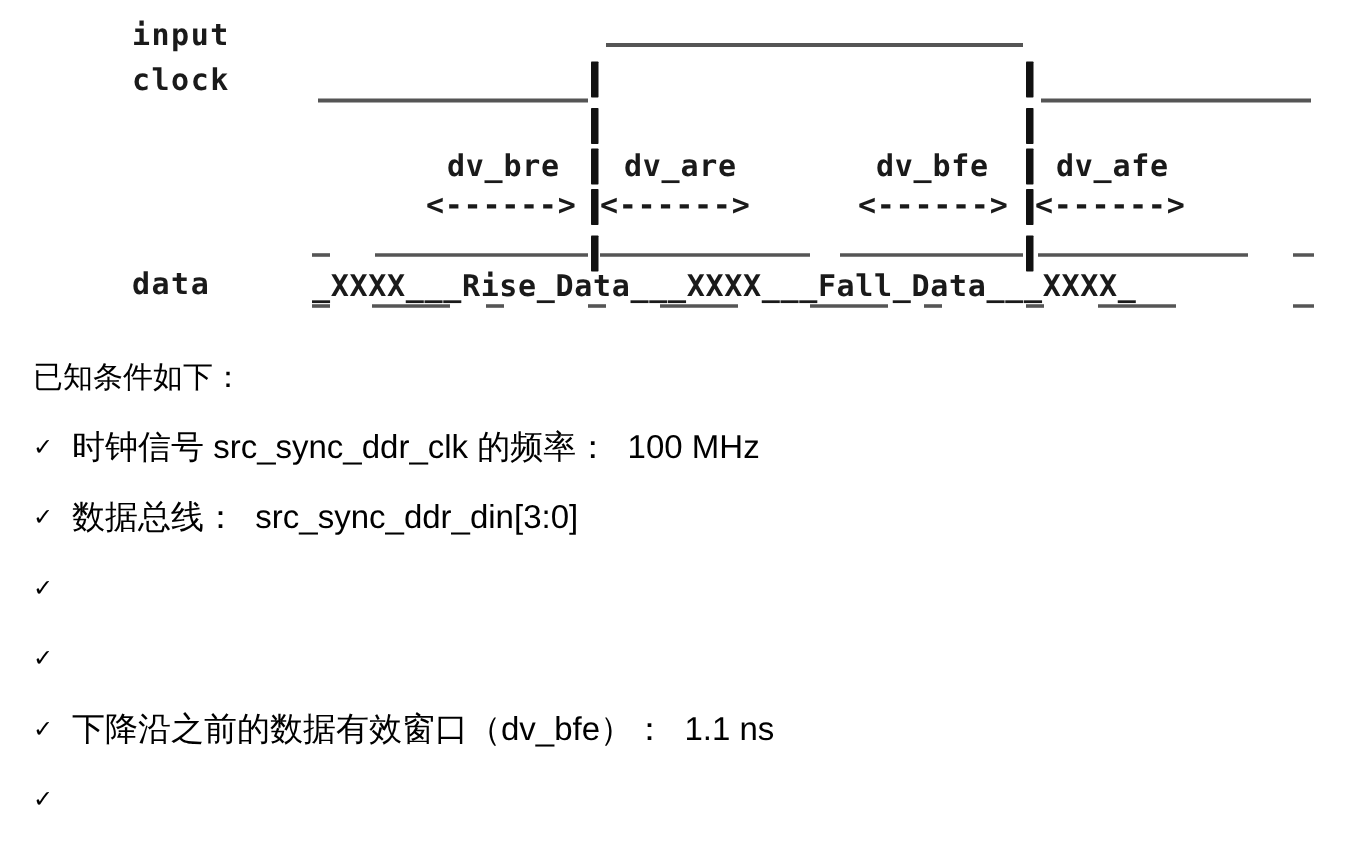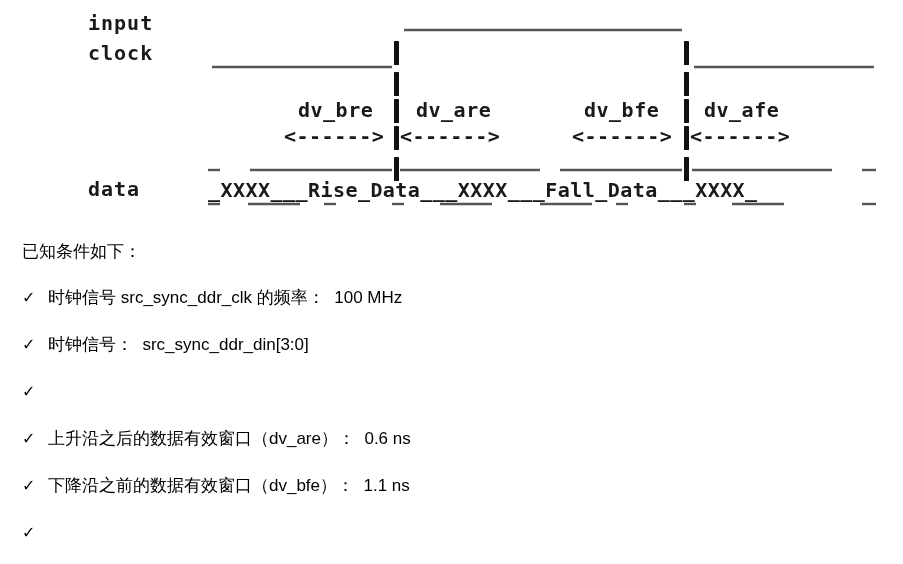--- a/index.html
+++ b/index.html
@@ -31,21 +31,21 @@
     position: absolute;
     left: 0;
     top: 228px;
     width: 903px;
   }
 
   .intro {
     position: absolute;
     left: 22px;
     top: 12px;
-    font-size: 17px;
+    font-size: 20px;
     line-height: 24px;
     white-space: pre;
   }
 
   .bullet-list {
     position: absolute;
     left: 0;
     top: 58px;
     width: 903px;
     list-style: none;
@@ -65,21 +65,21 @@
     display: inline-block;
     width: 26px;
     flex: 0 0 26px;
     font-size: 16px;
     line-height: 24px;
     color: #000;
     font-family: "DejaVu Sans", sans-serif;
   }
 
   .bullet-text {
-    font-size: 17px;
+    font-size: 22px;
     line-height: 24px;
     white-space: pre;
   }
 </style>
 </head>
 <body>
 
 <div class="diagram">
   <svg class="ascii-svg" width="903" height="218" viewBox="0 0 903 218" xmlns="http://www.w3.org/2000/svg">
 
@@ -149,28 +149,27 @@
 
   <div class="intro">已知条件如下：</div>
 
   <ul class="bullet-list">
     <li class="bullet-row">
       <span class="check-icon">✓</span>
       <span class="bullet-text">时钟信号 src_sync_ddr_clk 的频率：  100 MHz</span>
     </li>
     <li class="bullet-row">
       <span class="check-icon">✓</span>
-      <span class="bullet-text">时钟信号：  src_sync_ddr_din[3:0]</span>
+      <span class="bullet-text">数据总线：  src_sync_ddr_din[3:0]</span>
     </li>
     <li class="bullet-row">
       <span class="check-icon">✓</span>
     </li>
     <li class="bullet-row">
       <span class="check-icon">✓</span>
-      <span class="bullet-text">上升沿之后的数据有效窗口（dv_are）：  0.6 ns</span>
     </li>
     <li class="bullet-row">
       <span class="check-icon">✓</span>
       <span class="bullet-text">下降沿之前的数据有效窗口（dv_bfe）：  1.1 ns</span>
     </li>
     <li class="bullet-row">
       <span class="check-icon">✓</span>
     </li>
   </ul>
 </div>

